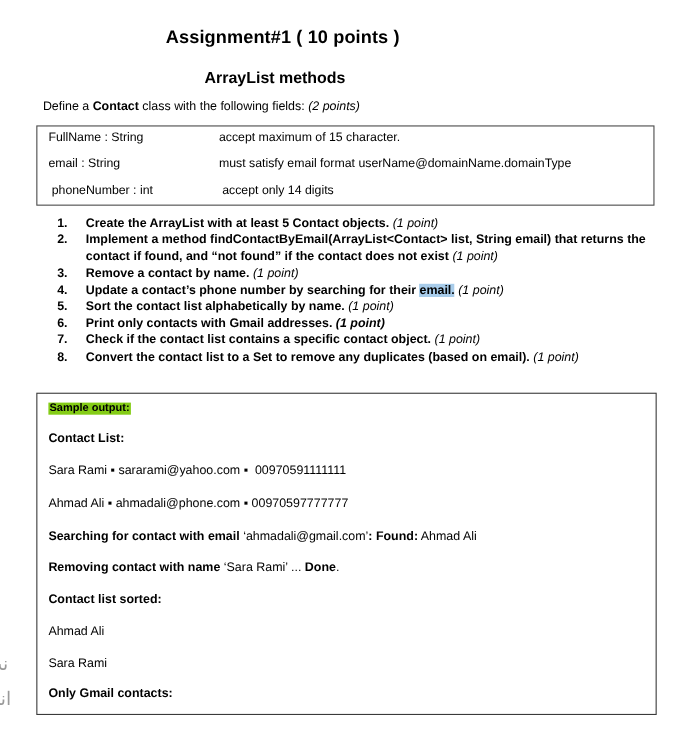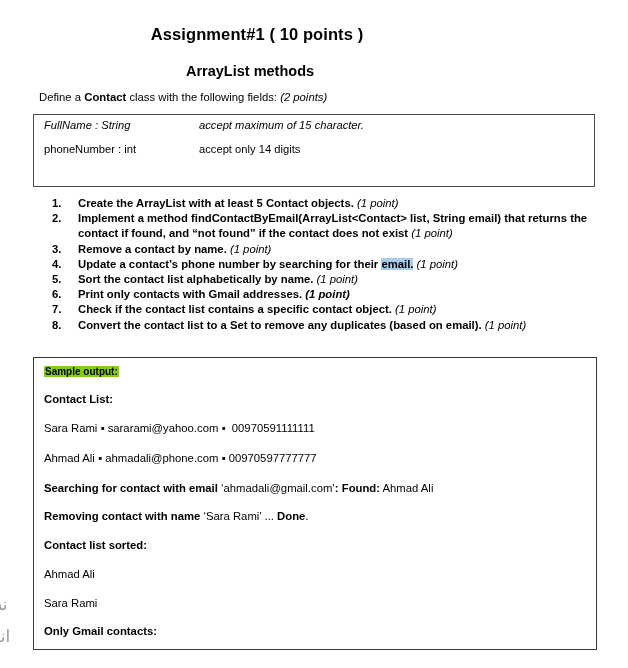--- a/index.html
+++ b/index.html
@@ -64,21 +64,21 @@
     border: 1px solid #4a4a4a;
     box-sizing: border-box;
   }
   .field-row {
     position: absolute;
     left: 0;
     width: 100%;
     height: 24px;
     font-size: 11.2px;
   }
-  .field-row:nth-child(1) { top: 4px; font-style: italic; }
+  .field-row:nth-child(1) { top: 4px; }
   .field-row:nth-child(2) { top: 28px; }
   .field-row:nth-child(3) { top: 52px; }
   .field-name {
     position: absolute;
     left: 10px;
     top: 0;
     white-space: nowrap;
   }
   .field-row:nth-child(3) .field-name { left: 13px; }
   .field-desc {
@@ -171,20 +171,24 @@
   <div class="title-sub">ArrayList methods</div>
 
   <div class="intro"><span>Define a </span><b>Contact</b><span> class with the following fields: </span><span class="pts">(2 points)</span></div>
 
   <div class="fields-box">
     <div class="field-row">
       <span class="field-name">FullName : String</span>
       <span class="field-desc">accept maximum of 15 character.</span>
     </div>
     <div class="field-row">
+      <span class="field-name">email : String</span>
+      <span class="field-desc">must satisfy email format userName@domainName.domainType</span>
+    </div>
+    <div class="field-row">
       <span class="field-name">phoneNumber : int</span>
       <span class="field-desc">accept only 14 digits</span>
     </div>
   </div>
 
   <div class="req-list">
 
     <div class="req-item">
       <span class="req-num">1.</span>
       <span class="req-text"><span>Create the ArrayList with at least 5 Contact objects.</span> <span class="pt-reg">(1 point)</span></span>

